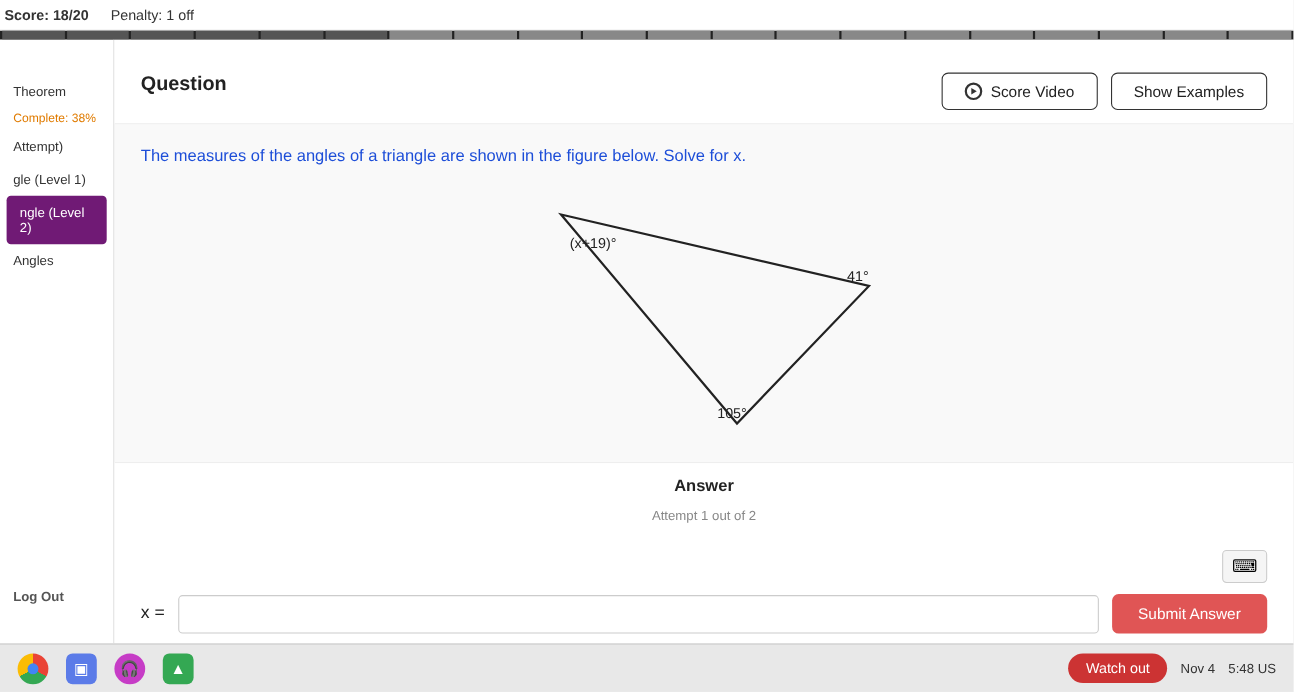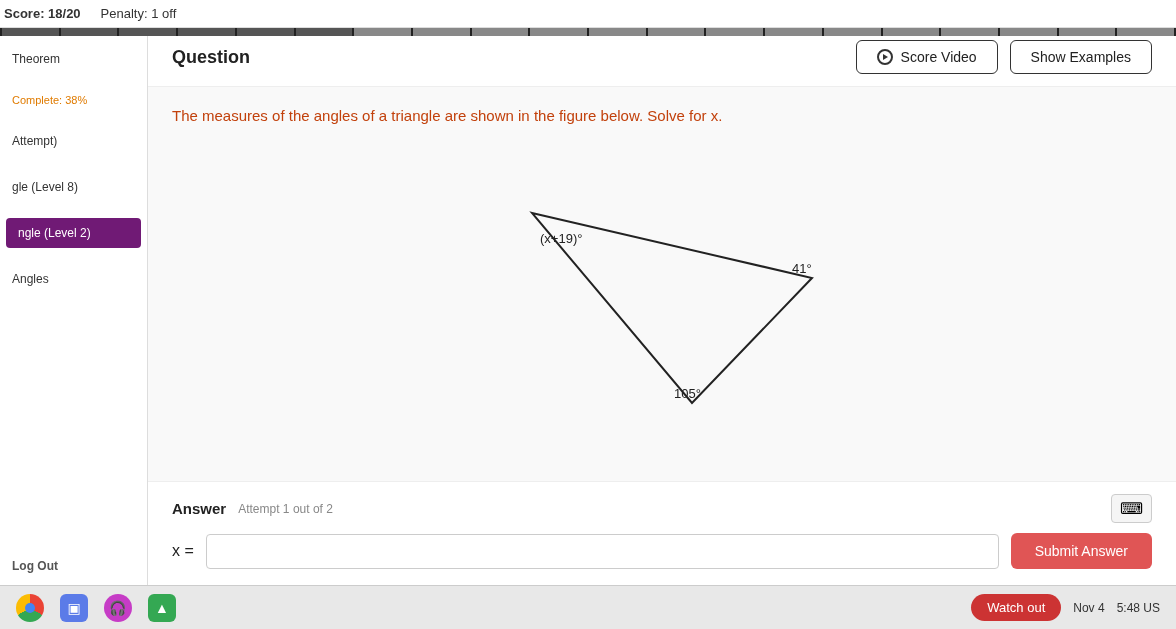--- a/index.html
+++ b/index.html
@@ -29,27 +29,27 @@
 
     
     .main-layout {
       display: flex;
       flex: 1;
       overflow: hidden;
     }
 
     
     .sidebar {
-      width: 148px;
+      width: 104px;
       background: #fff;
       border-right: 1px solid #ddd;
-      padding: 4px 0;
-      display: flex;
-      flex-direction: column;
-      gap: 16px;
+      padding: 28px 0;
+      display: flex;
+      flex-direction: column;
+      gap: 0;
     }
     .sidebar-item {
       padding: 8px 12px;
       font-size: 12px;
       color: #333;
       cursor: pointer;
     }
     .sidebar-item.active {
       background: #701a75;
       color: #fff;
@@ -77,23 +77,22 @@
       background: #f9f9f9;
       padding: 0;
       display: flex;
       flex-direction: column;
       overflow: hidden;
     }
 
     
     .question-header {
       display: flex;
-      align-items: center;
       justify-content: space-between;
-      padding: 4px 24px 12px 24px;
+      padding: 30px 24px 12px 24px;
       background: #fff;
       border-bottom: 1px solid #eee;
     }
     .question-label {
       font-size: 18px;
       font-weight: bold;
       color: #222;
     }
     .header-buttons {
       display: flex;
@@ -139,21 +138,21 @@
 
     
     .question-body {
       padding: 20px 24px;
       flex: 1;
       display: flex;
       flex-direction: column;
     }
     .question-text {
       font-size: 15px;
-      color: #c2410c;
+      color: #1d4ed8;
       margin-bottom: 20px;
     }
 
     
     .diagram-area {
       flex: 1;
       display: flex;
       align-items: center;
       justify-content: center;
       position: relative;
@@ -163,20 +162,21 @@
     .answer-section {
       padding: 12px 24px 16px 24px;
       background: #fff;
       border-top: 1px solid #eee;
     }
     .answer-label-row {
       display: flex;
       align-items: center;
       gap: 12px;
       margin-bottom: 10px;
+      flex-direction: column;
     }
     .answer-label {
       font-size: 15px;
       font-weight: bold;
       color: #222;
     }
     .attempt-text {
       font-size: 12px;
       color: #888;
     }
@@ -306,21 +306,21 @@
   <div class="dash light"></div>
   <div class="dash light"></div>
 </div>
 
 <div class="main-layout">
 
   <div class="sidebar">
     <div class="sidebar-item theorem">Theorem</div>
     <div class="sidebar-complete">Complete: 38%</div>
     <div class="sidebar-item">Attempt)</div>
-    <div class="sidebar-item">gle (Level 8)</div>
+    <div class="sidebar-item">gle (Level 1)</div>
     <div class="sidebar-item active">ngle (Level 2)</div>
     <div class="sidebar-item">Angles</div>
     <div class="sidebar-spacer" style="flex:1"></div>
     <div class="sidebar-logout">Log Out</div>
   </div>
 
   <div class="content-area">
 
     <div class="question-header">
       <span class="question-label">Question</span>

